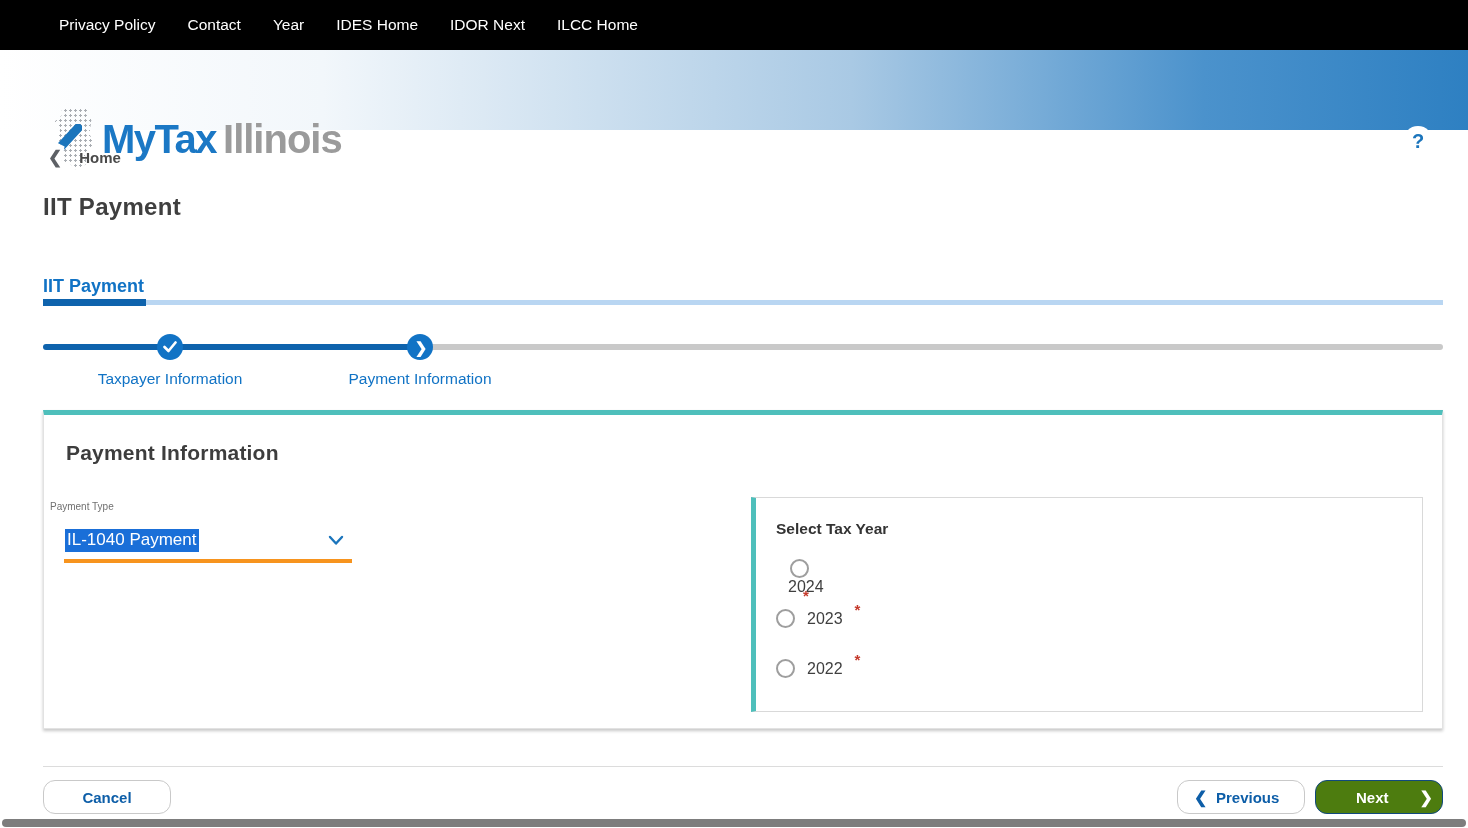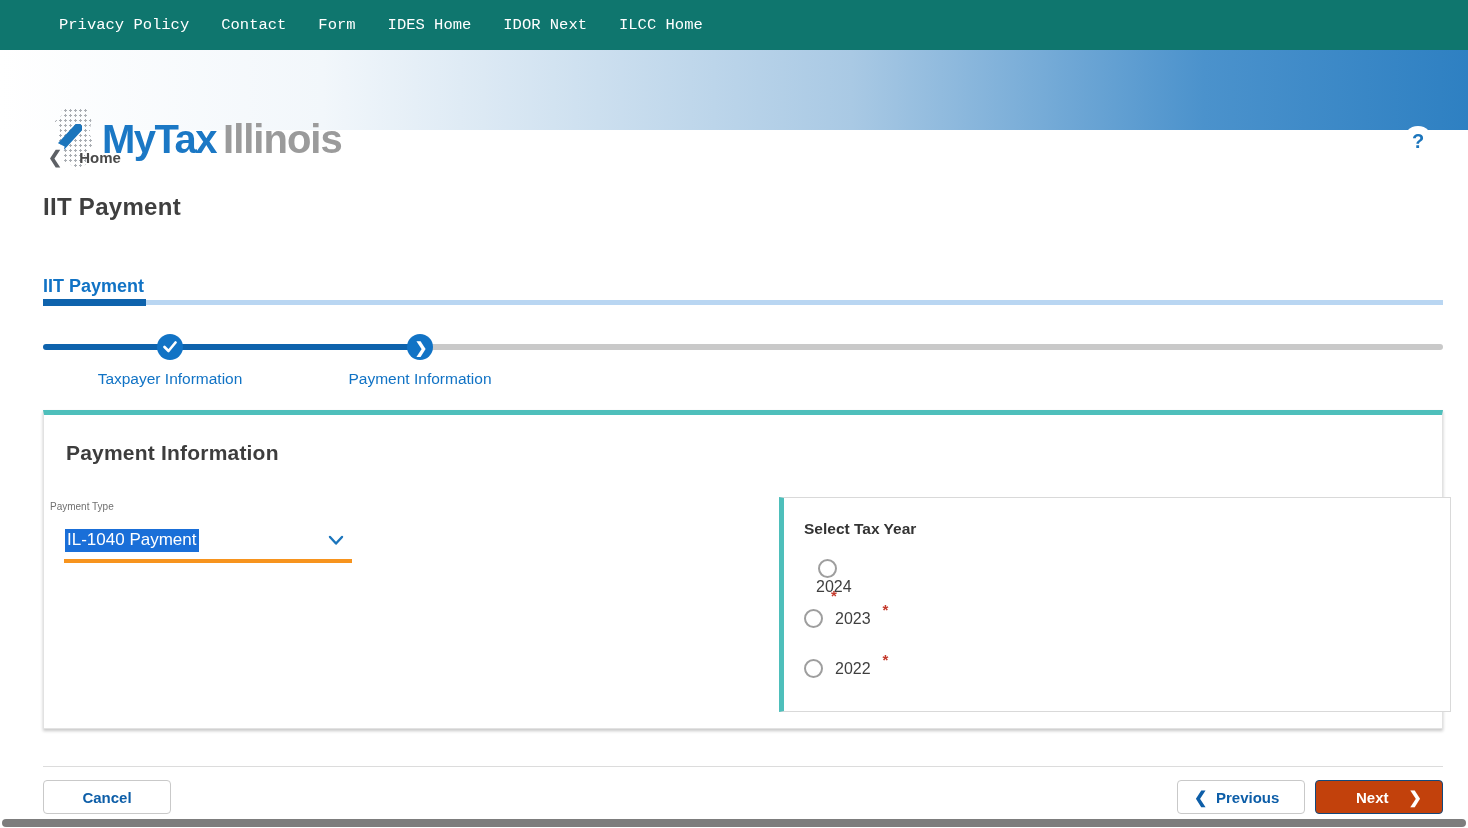--- a/index.html
+++ b/index.html
@@ -2,21 +2,21 @@
 <html><head>
 <meta charset="utf-8">
 <style>
   * { margin:0; padding:0; box-sizing:border-box; }
   html,body { width:1468px; height:828px; background:#fff; overflow:hidden;
     font-family:"Liberation Sans", sans-serif; }
   .page { position:relative; width:1468px; height:828px; background:#ffffff; }
 
   
   .topnav { position:absolute; left:0; top:0; width:1468px; height:50px;
-    background:#0f766e; display:flex; align-items:center; padding-left:59px; gap:32px;font-family:Liberation Mono, monospace; }
+    background:#000000; display:flex; align-items:center; padding-left:59px; gap:32px; }
   .topnav a { color:#ffffff; font-size:15.5px; text-decoration:none; cursor:pointer; }
 
   
   .header { position:absolute; left:0; top:50px; width:1468px; height:80px;
     background:linear-gradient(90deg,#ffffff 0%,#f2f7fb 22%,#a9c9e4 58%,#4b92cc 82%,#2e80c2 100%); }
   .logo { position:absolute; left:48px; top:58px; display:flex; align-items:center; }
   .il-shape { position:relative; width:46px; height:62px; margin-right:8px;
     background-image:radial-gradient(#a9adb2 1.1px, transparent 1.3px);
     background-size:5px 5px;
     clip-path:polygon(30% 0%, 88% 0%, 82% 10%, 95% 16%, 90% 42%, 100% 57%, 80% 74%, 84% 90%, 62% 100%, 48% 90%, 30% 86%, 36% 62%, 20% 56%, 27% 32%, 14% 22%, 30% 12%); }
@@ -62,52 +62,52 @@
   .field-label { position:absolute; left:6px; top:86px; font-size:10px; color:#707070;text-align:center; }
   .select-wrap { position:absolute; left:20px; top:112px; width:288px; height:36px;
     border-bottom:4px solid #f7941e; cursor:pointer; }
   .select-value { position:absolute; left:1px; top:2px; font-size:17px; color:#ffffff;
     background:#1a6fd8; padding:1px 3px 2px 2px; }
   .select-chevron { position:absolute; right:8px; top:8px; }
   .field-desc { position:absolute; left:21px; top:161px; font-size:15px; color:#3c3c3c; }
 
   
   .taxyear-box { position:absolute; left:707px; top:82px; width:672px; height:215px;
-    background:#ffffff; border:1px solid #d9d9d9; border-left:5px solid #4ebfbb;margin-left:28px; }
+    background:#ffffff; border:1px solid #d9d9d9; border-left:5px solid #4ebfbb; }
   .taxyear-heading { position:absolute; left:20px; top:22px; font-size:15.5px; font-weight:700; color:#333333; }
   .radio-row { position:absolute; left:20px; display:flex; align-items:center; cursor:pointer; }
   .radio-row.r0 { top:61px;flex-direction:column; } .radio-row.r1 { top:111px; } .radio-row.r2 { top:161px; }
   .radio-circle { width:19px; height:19px; border:2px solid #9e9e9e; border-radius:50%; background:#fff; }
   .radio-label { margin-left:12px; font-size:16px; color:#3f3f3f; }
   .required-star { margin-left:12px; color:#c4392b; font-size:15px; font-weight:700;
     position:relative; top:-9px; }
 
   
   .footer-divider { position:absolute; left:43px; top:766px; width:1400px; height:1px; background:#dcdcdc; }
-  .btn { position:absolute; top:780px; width:128px; height:34px; border-radius:4px;
+  .btn { position:absolute; top:780px; width:128px; height:34px; border-radius:12px;
     display:flex; align-items:center; justify-content:center; font-size:15px; font-weight:700;
     cursor:pointer; border:1px solid #c9c9c9; background:#ffffff; color:#0d5ea8; }
   .btn-cancel { left:43px; }
   .btn-previous { left:1177px; justify-content:space-between; padding:0 16px; }
-  .btn-next { left:1315px; background:#c2410c; border-color:#11497d; color:#ffffff;
-    justify-content:space-between; padding:0 20px; }
+  .btn-next { left:1315px; background:#4d7c0f; border-color:#11497d; color:#ffffff;
+    justify-content:space-between; padding:0 9px; }
   .btn .chev { font-size:16px; font-weight:700; }
 
   .hscrollbar { position:absolute; left:2px; top:819px; width:1464px; height:8px;
     background:#7d7d7d; border-radius:4px; cursor:pointer; }
 </style>
 </head>
 <body>
 
 <div class="page">
 
   <nav class="topnav">
     <a>Privacy Policy</a>
     <a>Contact</a>
-    <a>Form</a>
+    <a>Year</a>
     <a>IDES Home</a>
     <a>IDOR Next</a>
     <a>ILCC Home</a>
   </nav>
 
   <header class="header">
     <div class="logo">
       <div class="il-shape">
         <svg class="logo-check" width="40" height="34" viewBox="0 0 40 34">
           <polyline points="4,18 14,28 36,4" fill="none" stroke="#1b75bc" stroke-width="9" stroke-linecap="round" stroke-linejoin="round"></polyline>

